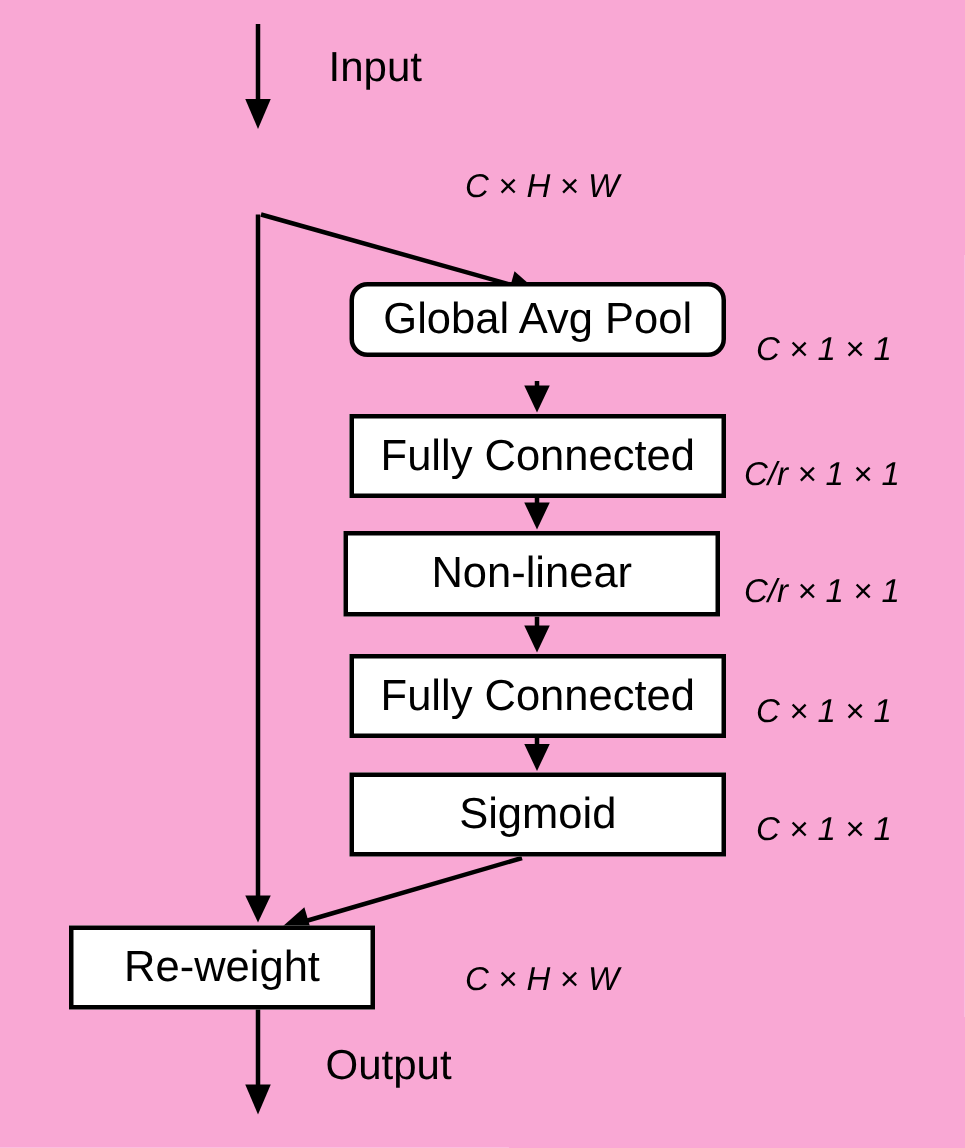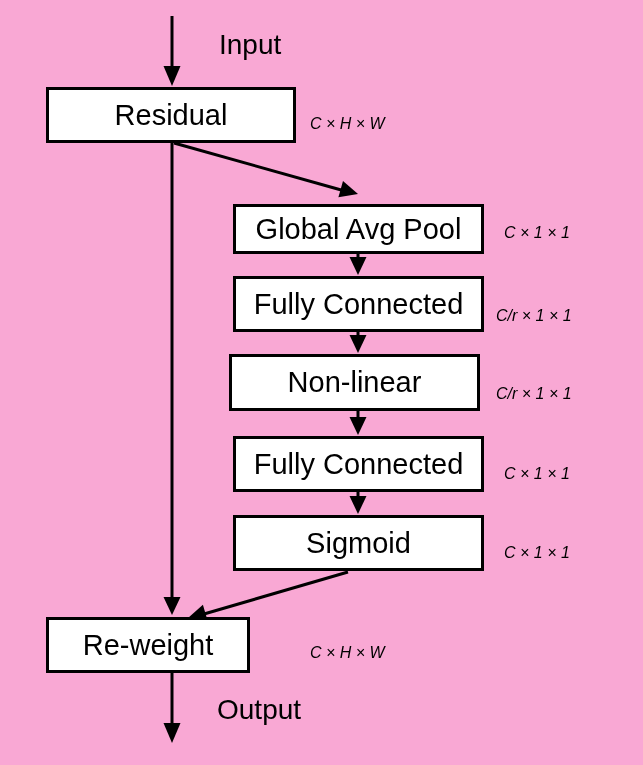--- a/index.html
+++ b/index.html
@@ -24,30 +24,30 @@
     border: 3px solid #000000;
     background: #ffffff;
     display: flex;
     align-items: center;
     justify-content: center;
     font-size: 29px;
     line-height: 1;
     white-space: nowrap;
   }
   .box-residual        { left: 46px;  top: 87px;  width: 250px; height: 56px; }
-  .box-gap             { left: 233px; top: 204px; width: 251px; height: 50px; }
+  .box-gap             { left: 233px; top: 188px; width: 251px; height: 50px; border-radius: 12px; }
   .box-fc1             { left: 233px; top: 276px; width: 251px; height: 56px; }
   .box-nonlinear       { left: 229px; top: 354px; width: 251px; height: 57px; }
   .box-fc2             { left: 233px; top: 436px; width: 251px; height: 56px; }
   .box-sigmoid         { left: 233px; top: 515px; width: 251px; height: 56px; }
   .box-reweight        { left: 46px;  top: 617px; width: 204px; height: 56px; }
 
   .dim-label {
     position: absolute;
-    font-size: 16px;
+    font-size: 22px;
     font-style: italic;
     line-height: 25px;
     white-space: nowrap;
   }
   .dim-residual  { left: 310px; top: 111px; }
   .dim-gap       { left: 504px; top: 220px; }
   .dim-fc1       { left: 496px; top: 303px; }
   .dim-nonlinear { left: 496px; top: 381px; }
   .dim-fc2       { left: 504px; top: 461px; }
   .dim-sigmoid   { left: 504px; top: 540px; }
@@ -113,23 +113,20 @@
     </g>
 
     <g>
       <line class="arrow-line" x1="172" y1="672" x2="172" y2="726"></line>
       <polygon class="arrow-head" points="172,743 163.5,723 180.5,723"></polygon>
     </g>
   </svg>
 
   <div class="io-label io-input">Input</div>
 
-  <div class="node box-residual">
-    <span>Residual</span>
-  </div>
   <div class="dim-label dim-residual">C × H × W</div>
 
   <div class="node box-gap">
     <span>Global Avg Pool</span>
   </div>
   <div class="dim-label dim-gap">C × 1 × 1</div>
 
   <div class="node box-fc1">
     <span>Fully Connected</span>
   </div>

